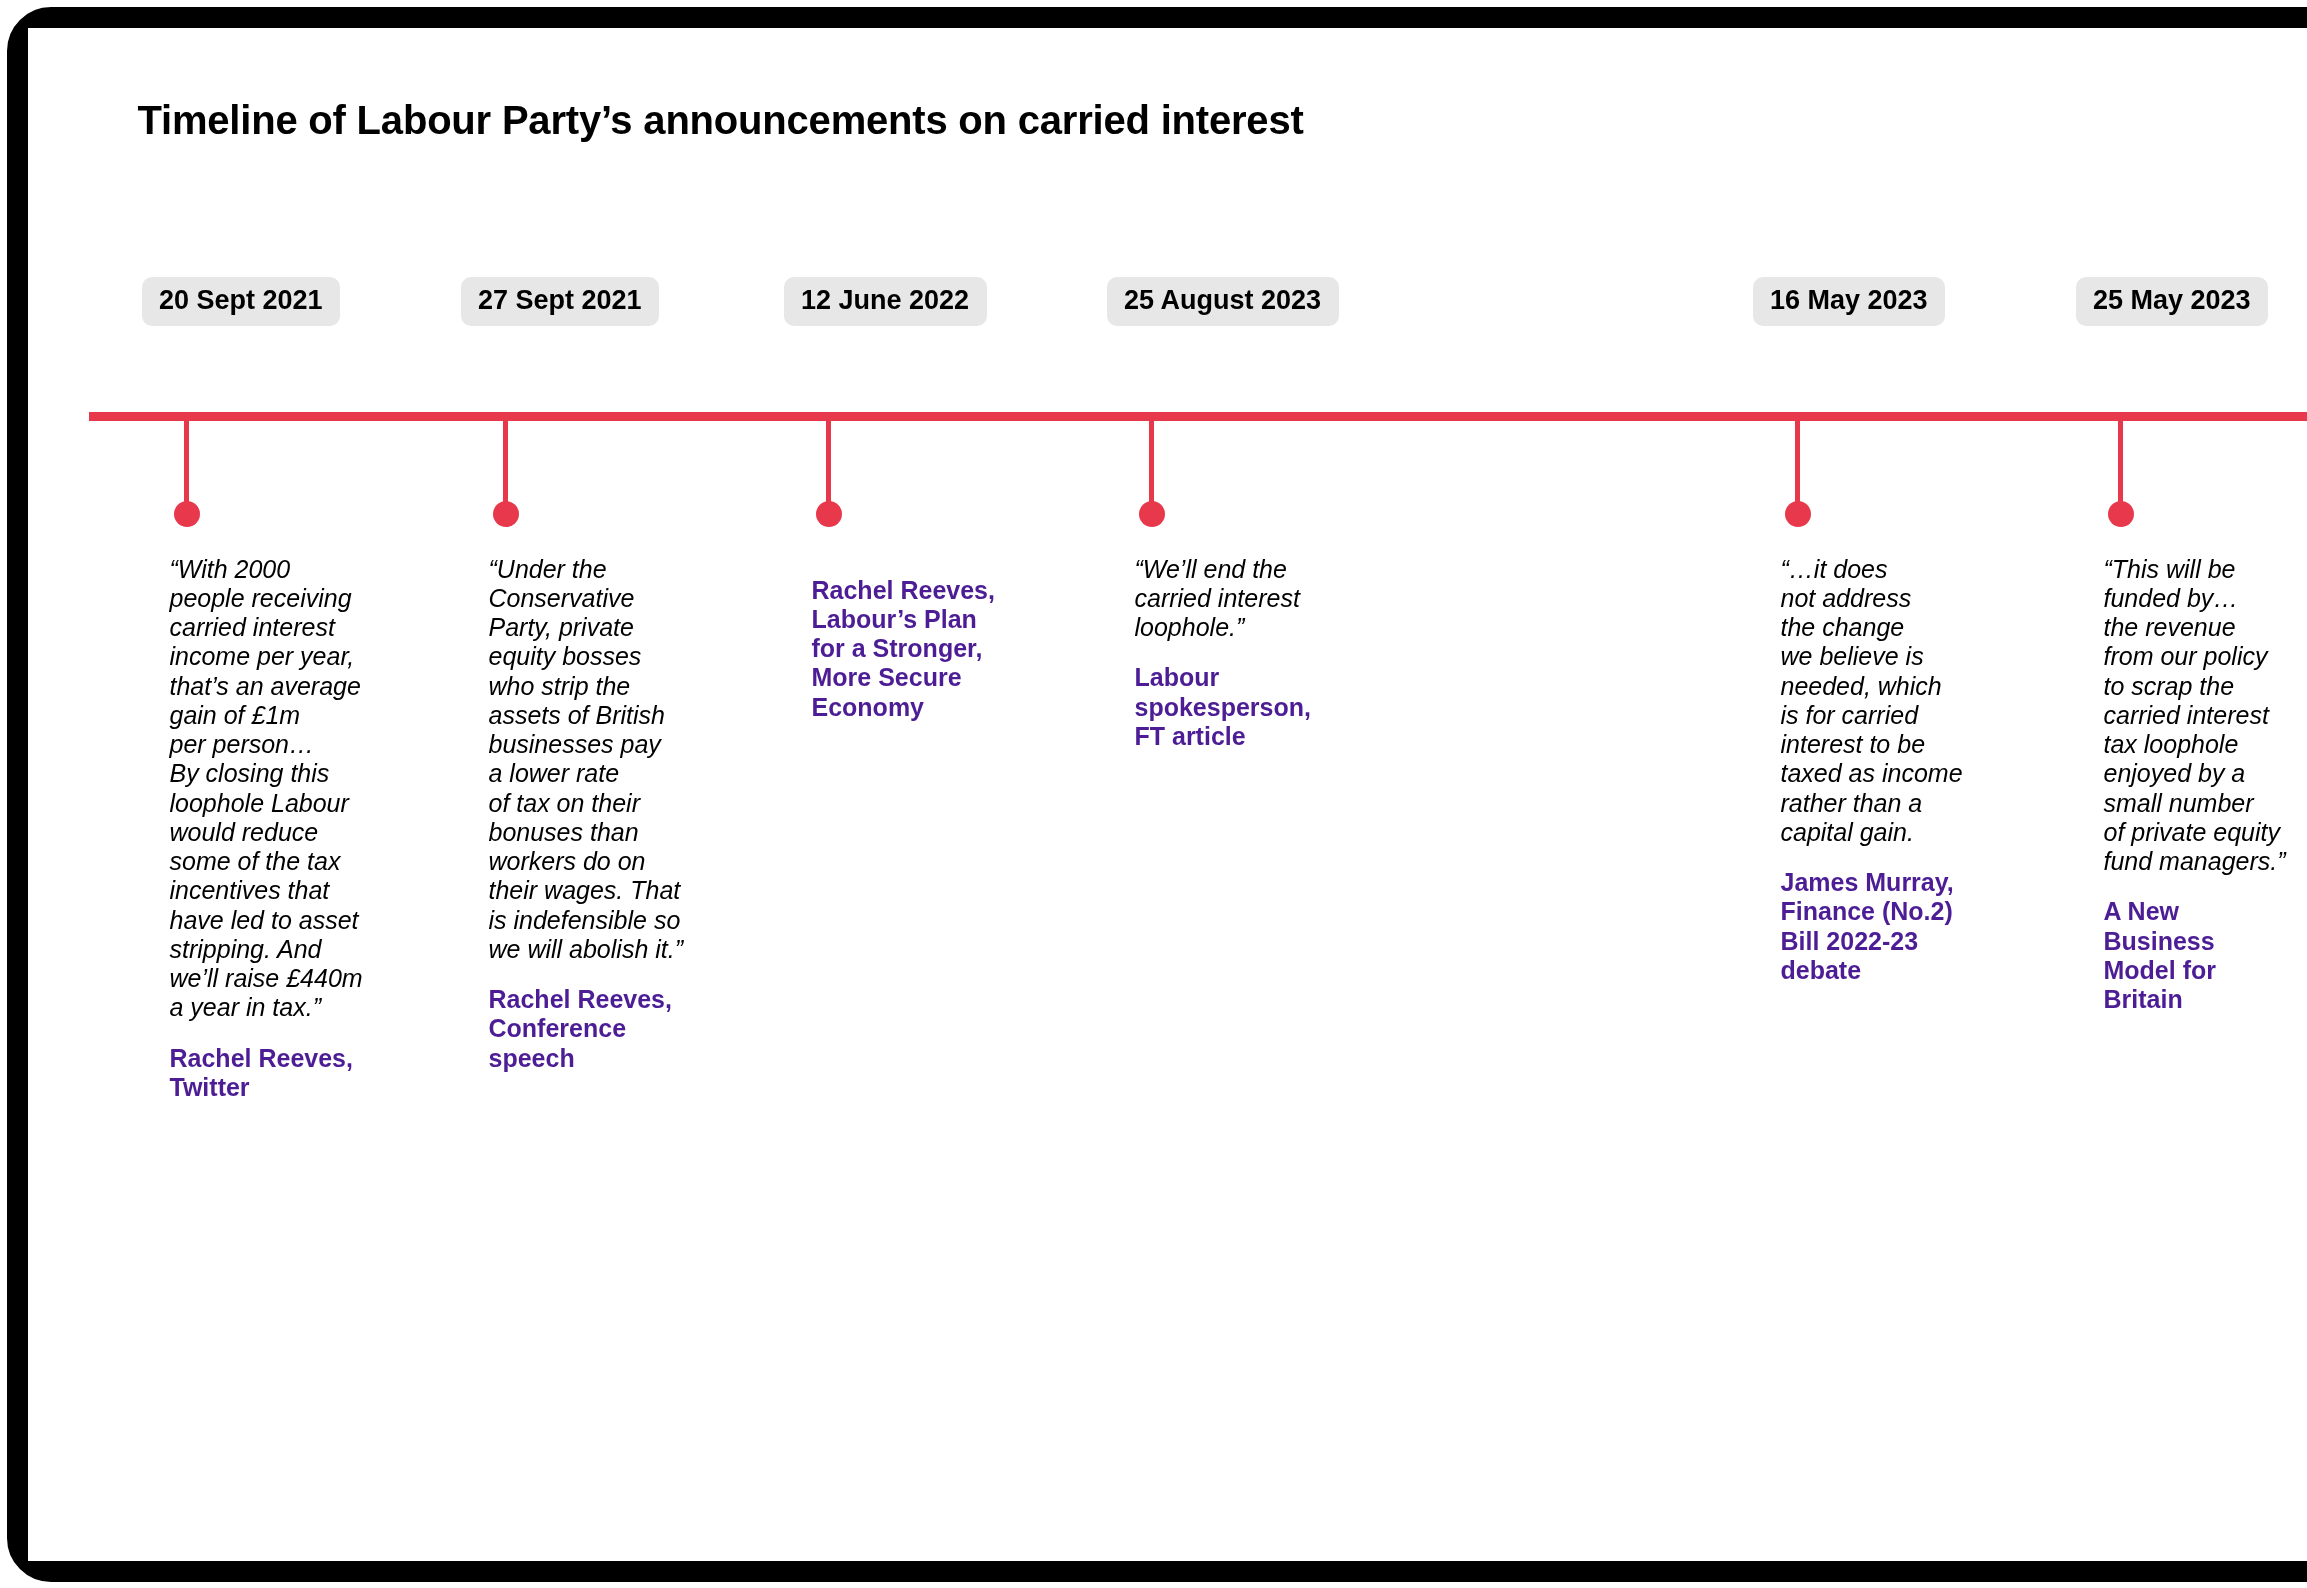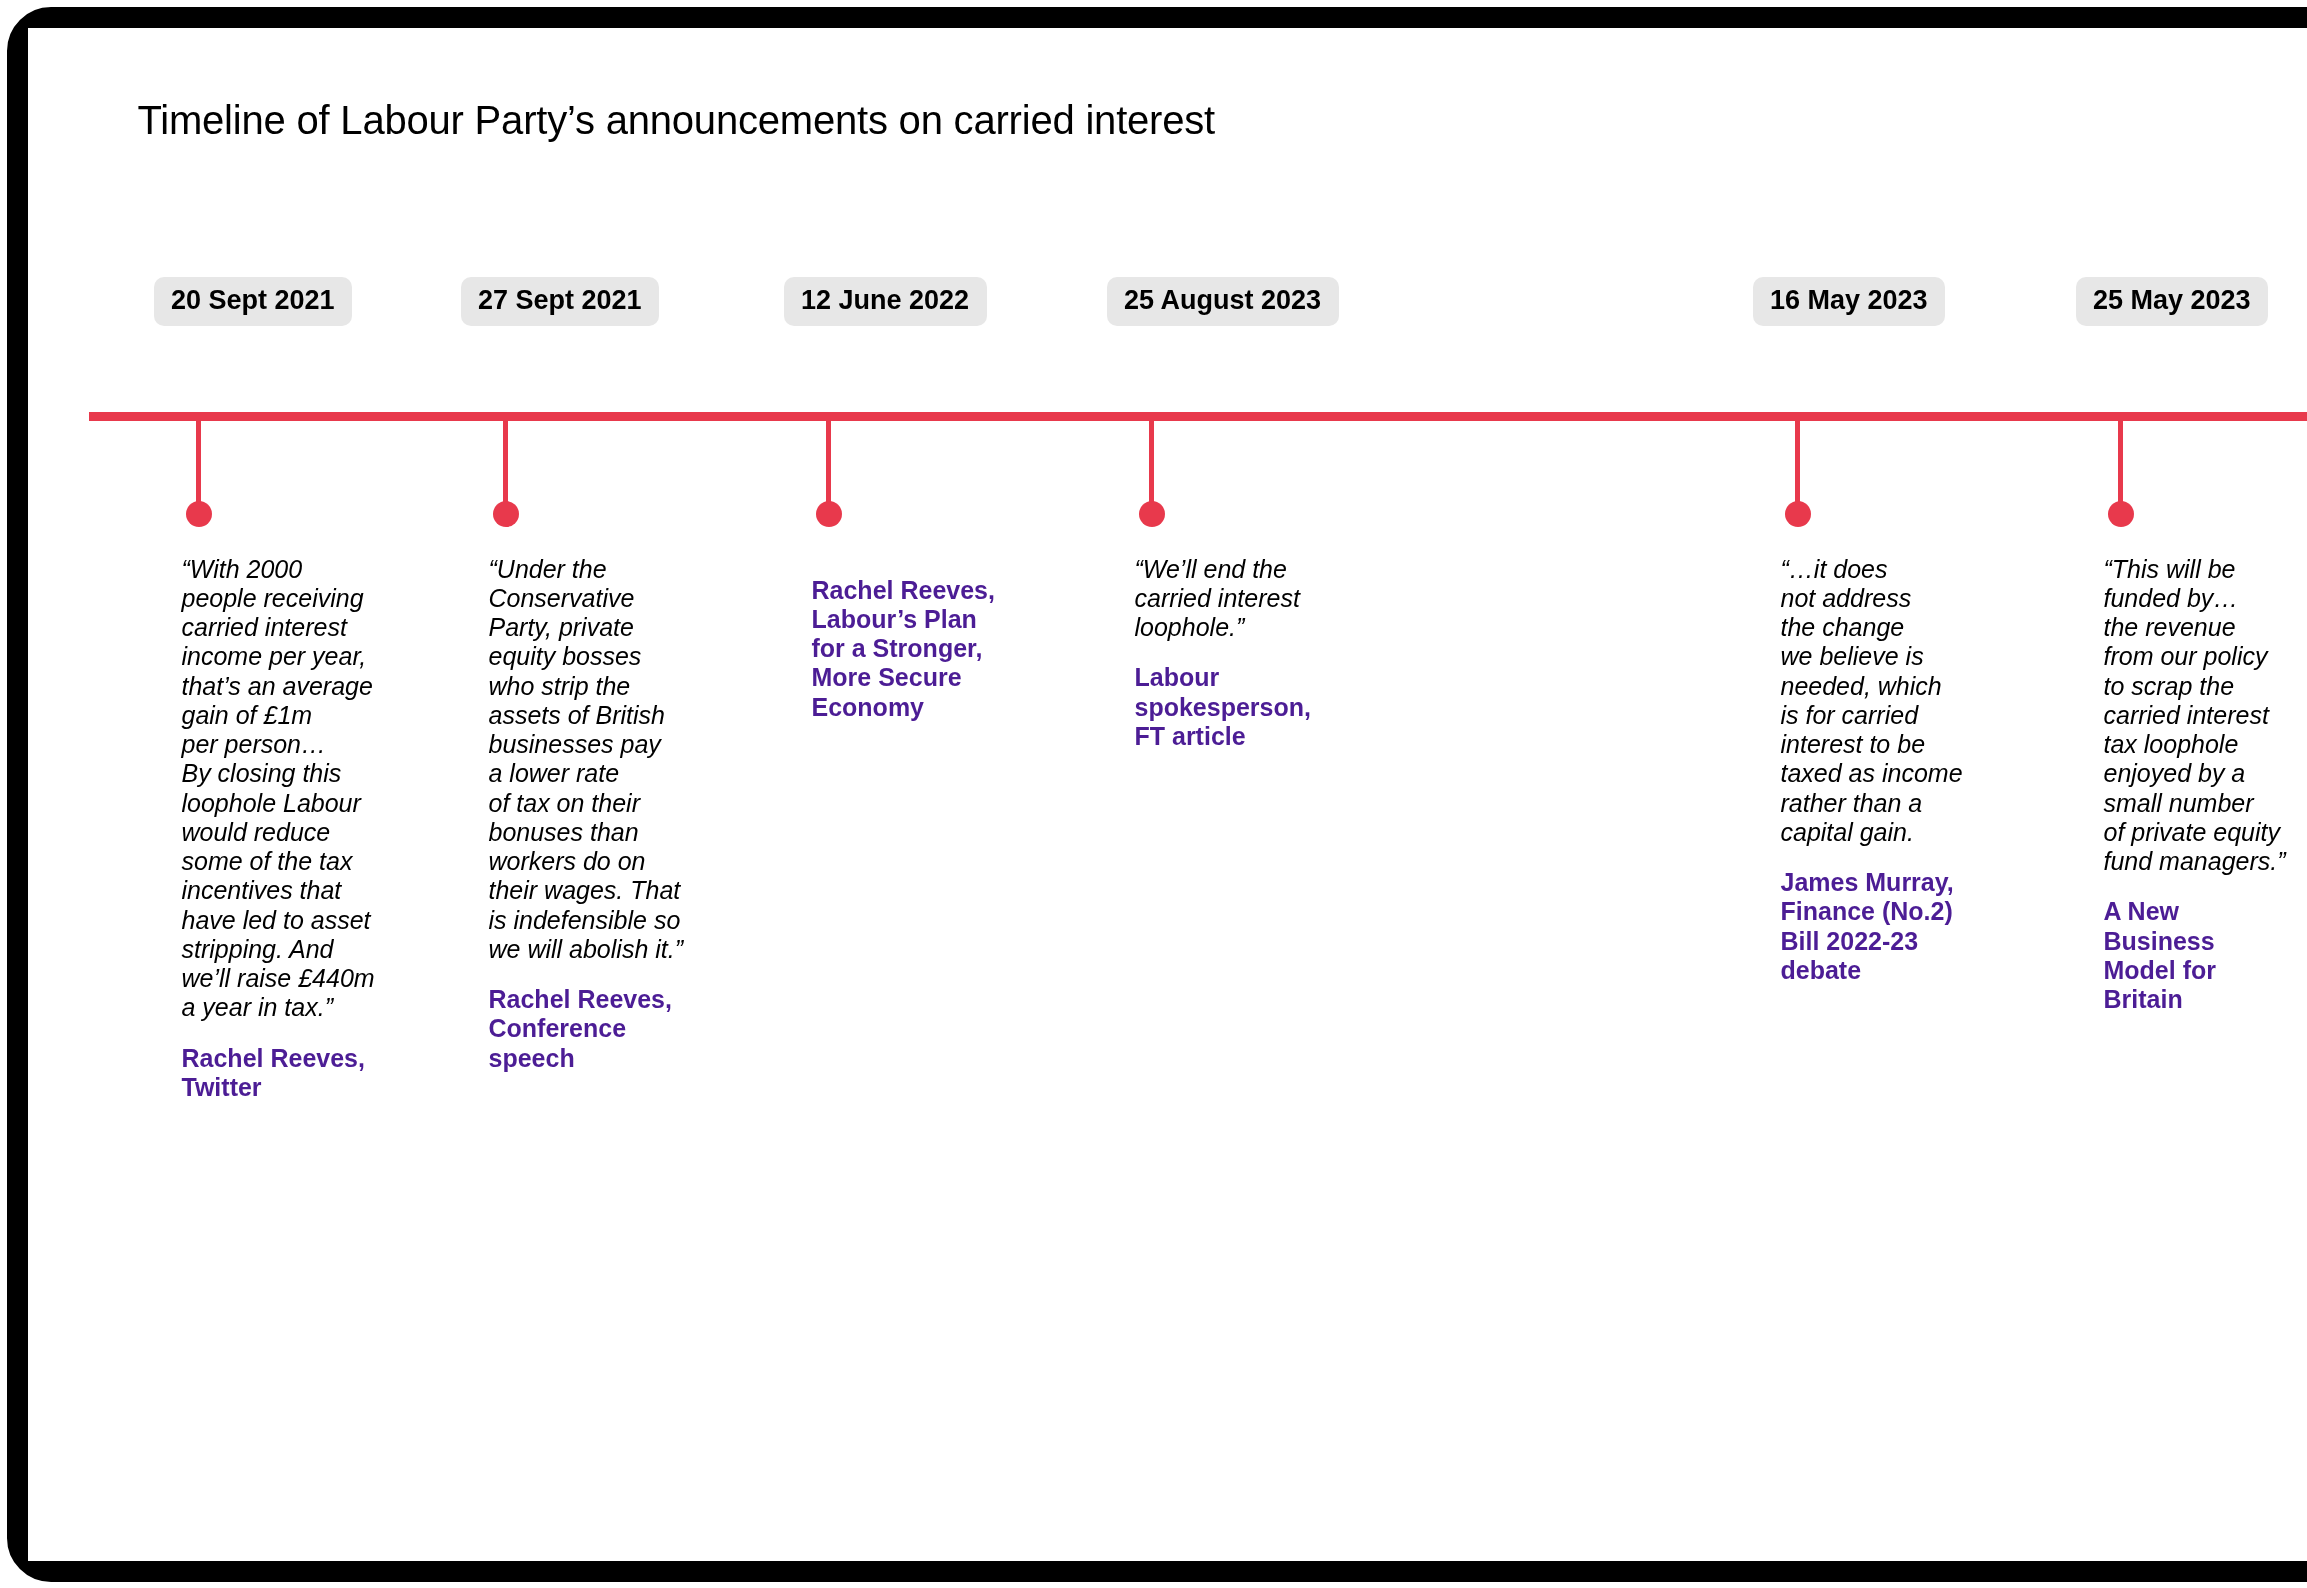--- a/index.html
+++ b/index.html
@@ -36,21 +36,21 @@
     height: 1533px;
     background: #ffffff;
   }
 
   
   #page-title {
     position: absolute;
     left: 110px;
     top: 70px;
     font-size: 40px;
-    font-weight: 400;
+    font-weight: 700;
     color: #000000;
     letter-spacing: -0.2px;
     white-space: nowrap;
   }
 
   
   #timeline-axis {
     position: absolute;
     left: 61px;
     top: 384px;
@@ -138,21 +138,21 @@
 <body>
 
 <div id="frame">
   <div id="canvas">
 
     <div id="page-title">Timeline of Labour Party’s announcements on carried interest</div>
 
     <div id="timeline-axis"></div>
 
     <div id="columns">
-        <div class="col" style="left: 16px;">
+        <div class="col" style="left: 4px;">
           <div><div class="date-badge">20 Sept 2021</div></div>
           <div class="stem"></div>
           <div class="dot"></div>
           <div class="entry-body">
             <div class="quote">“With 2000
 people receiving
 carried interest
 income per year,
 that’s an average
 gain of £1m

